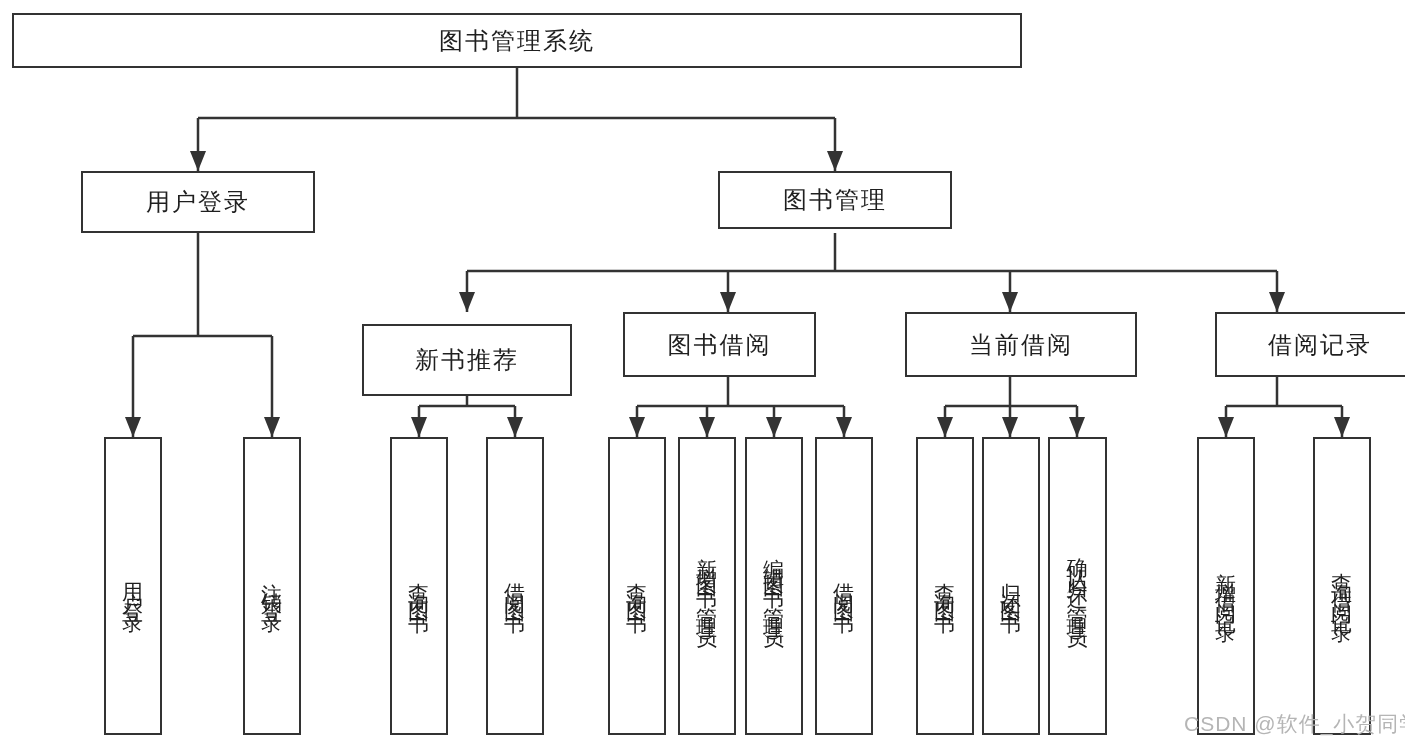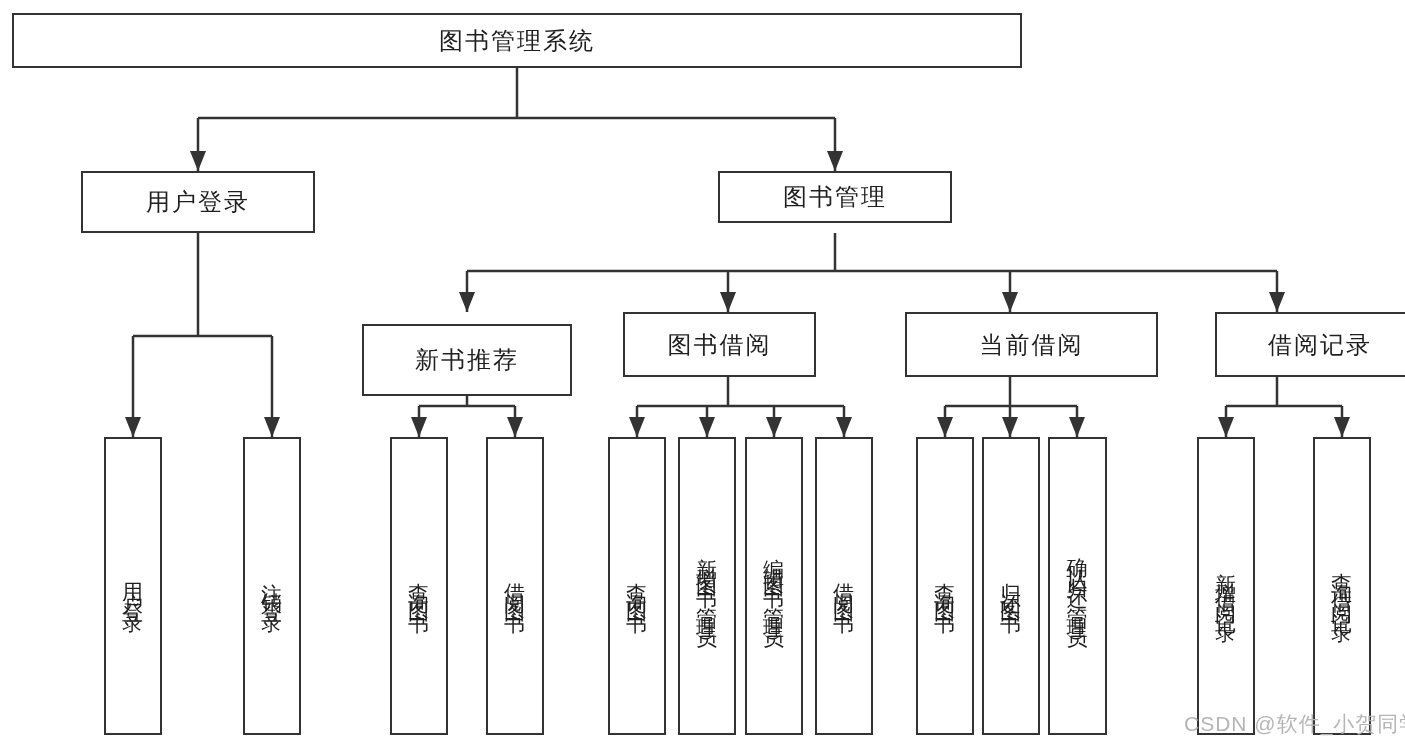--- a/index.html
+++ b/index.html
@@ -113,31 +113,31 @@
     </g>
   </svg>
 
   <div class="node root" style="left:12px; top:13px; width:1010px; height:55px;align-items:center;">
     <span class="h-label">图书管理系统</span>
   </div>
 
   <div class="node" style="left:81px; top:171px; width:234px; height:62px;">
     <span class="h-label">用户登录</span>
   </div>
-  <div class="node" style="left:718px; top:171px; width:234px; height:52px;">
+  <div class="node" style="left:718px; top:171px; width:234px; height:58px;">
     <span class="h-label">图书管理</span>
   </div>
 
   <div class="node" style="left:362px; top:324px; width:210px; height:72px;">
     <span class="h-label">新书推荐</span>
   </div>
   <div class="node" style="left:623px; top:312px; width:193px; height:65px;">
     <span class="h-label">图书借阅</span>
   </div>
-  <div class="node" style="left:905px; top:312px; width:253px; height:65px;">
+  <div class="node" style="left:905px; top:312px; width:232px; height:65px;">
     <span class="h-label">当前借阅</span>
   </div>
   <div class="node" style="left:1172px; top:312px; width:210px; height:65px;margin-left:43px;">
     <span class="h-label">借阅记录</span>
   </div>
 
   <div class="node" style="left:104px; top:437px; width:58px; height:298px;">
     <span class="v-label">用户登录</span>
   </div>
   <div class="node" style="left:243px; top:437px; width:58px; height:298px;">

